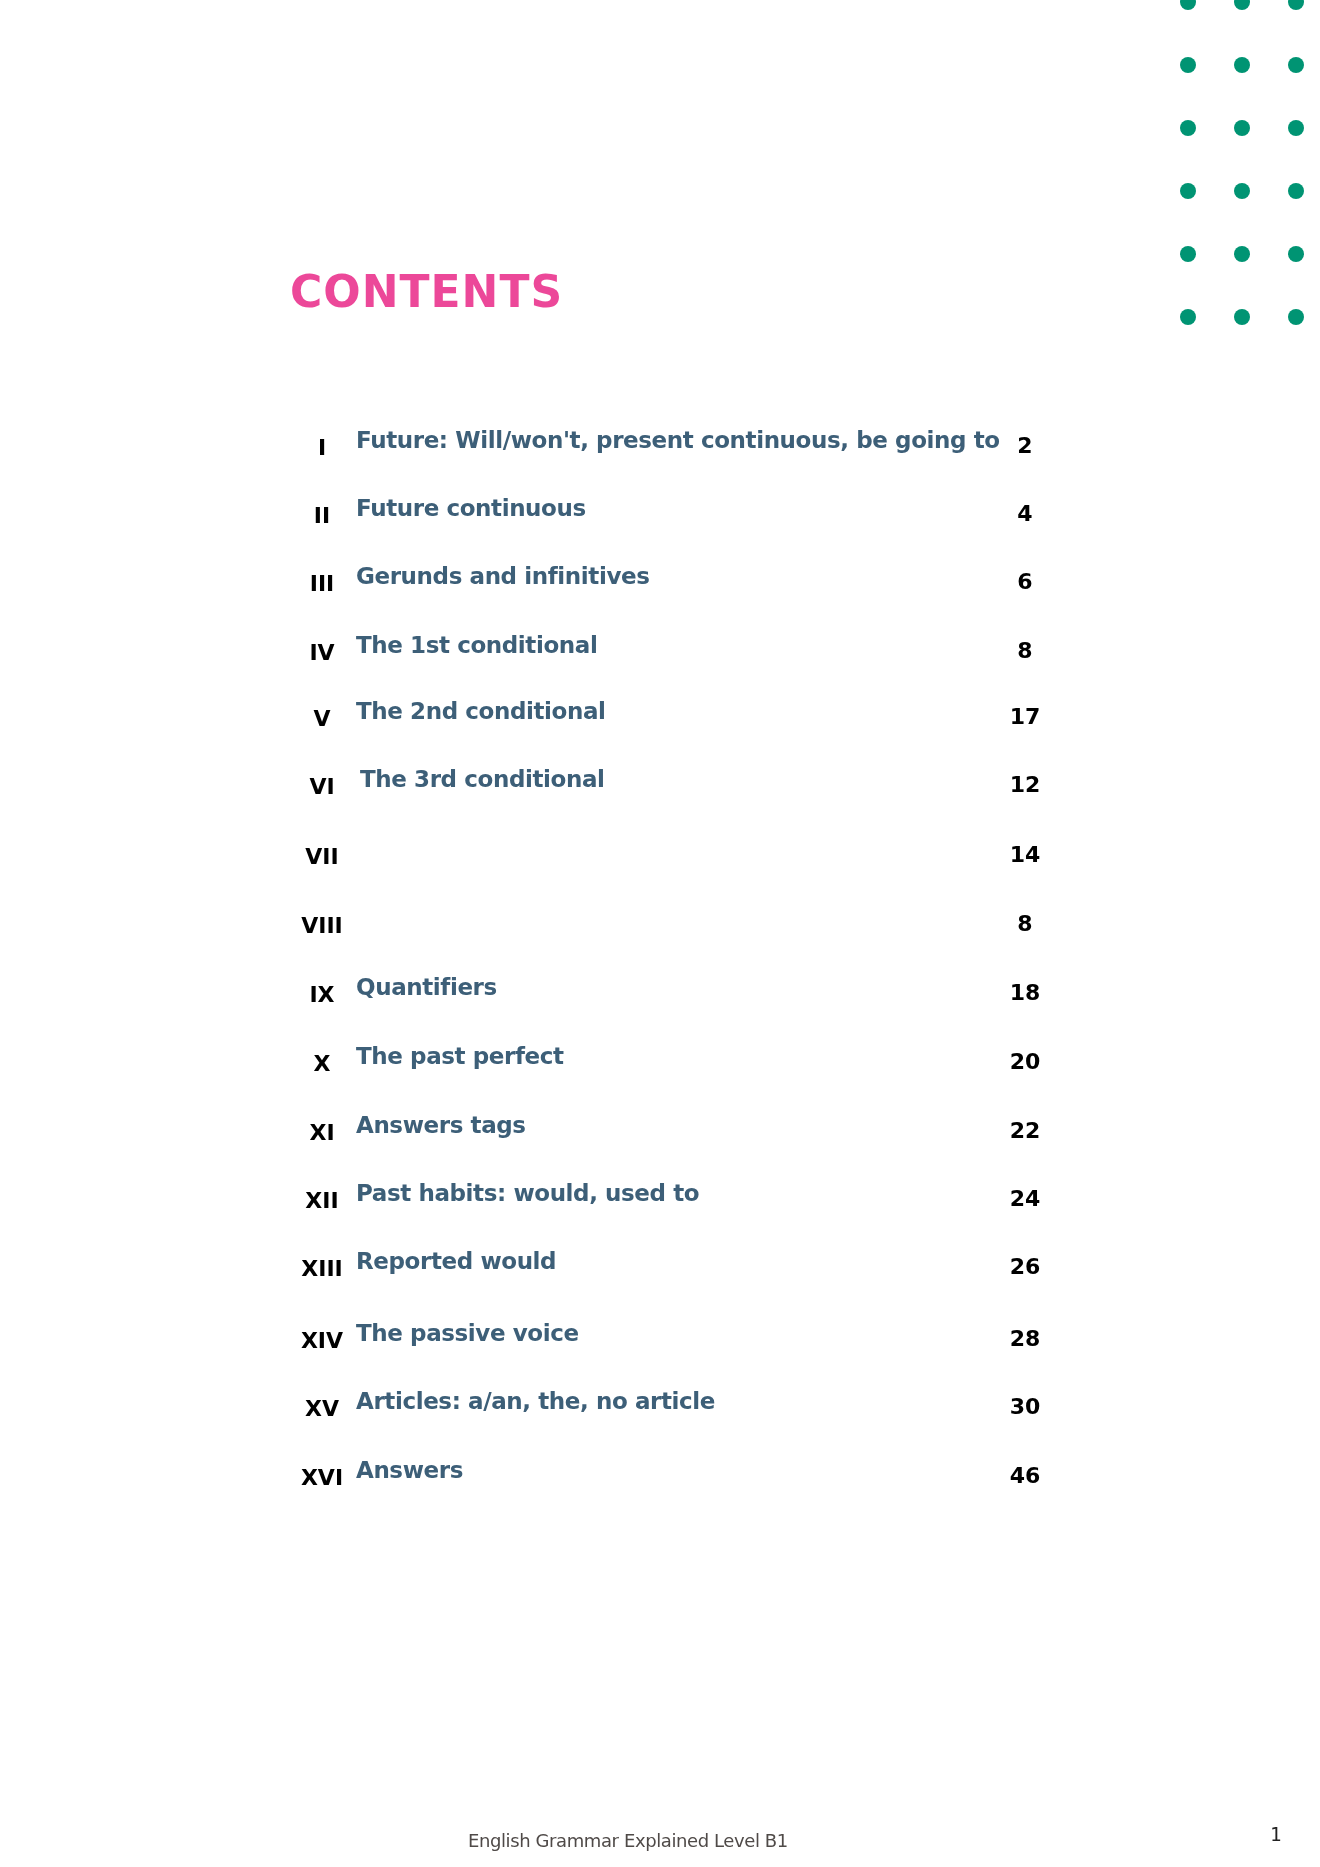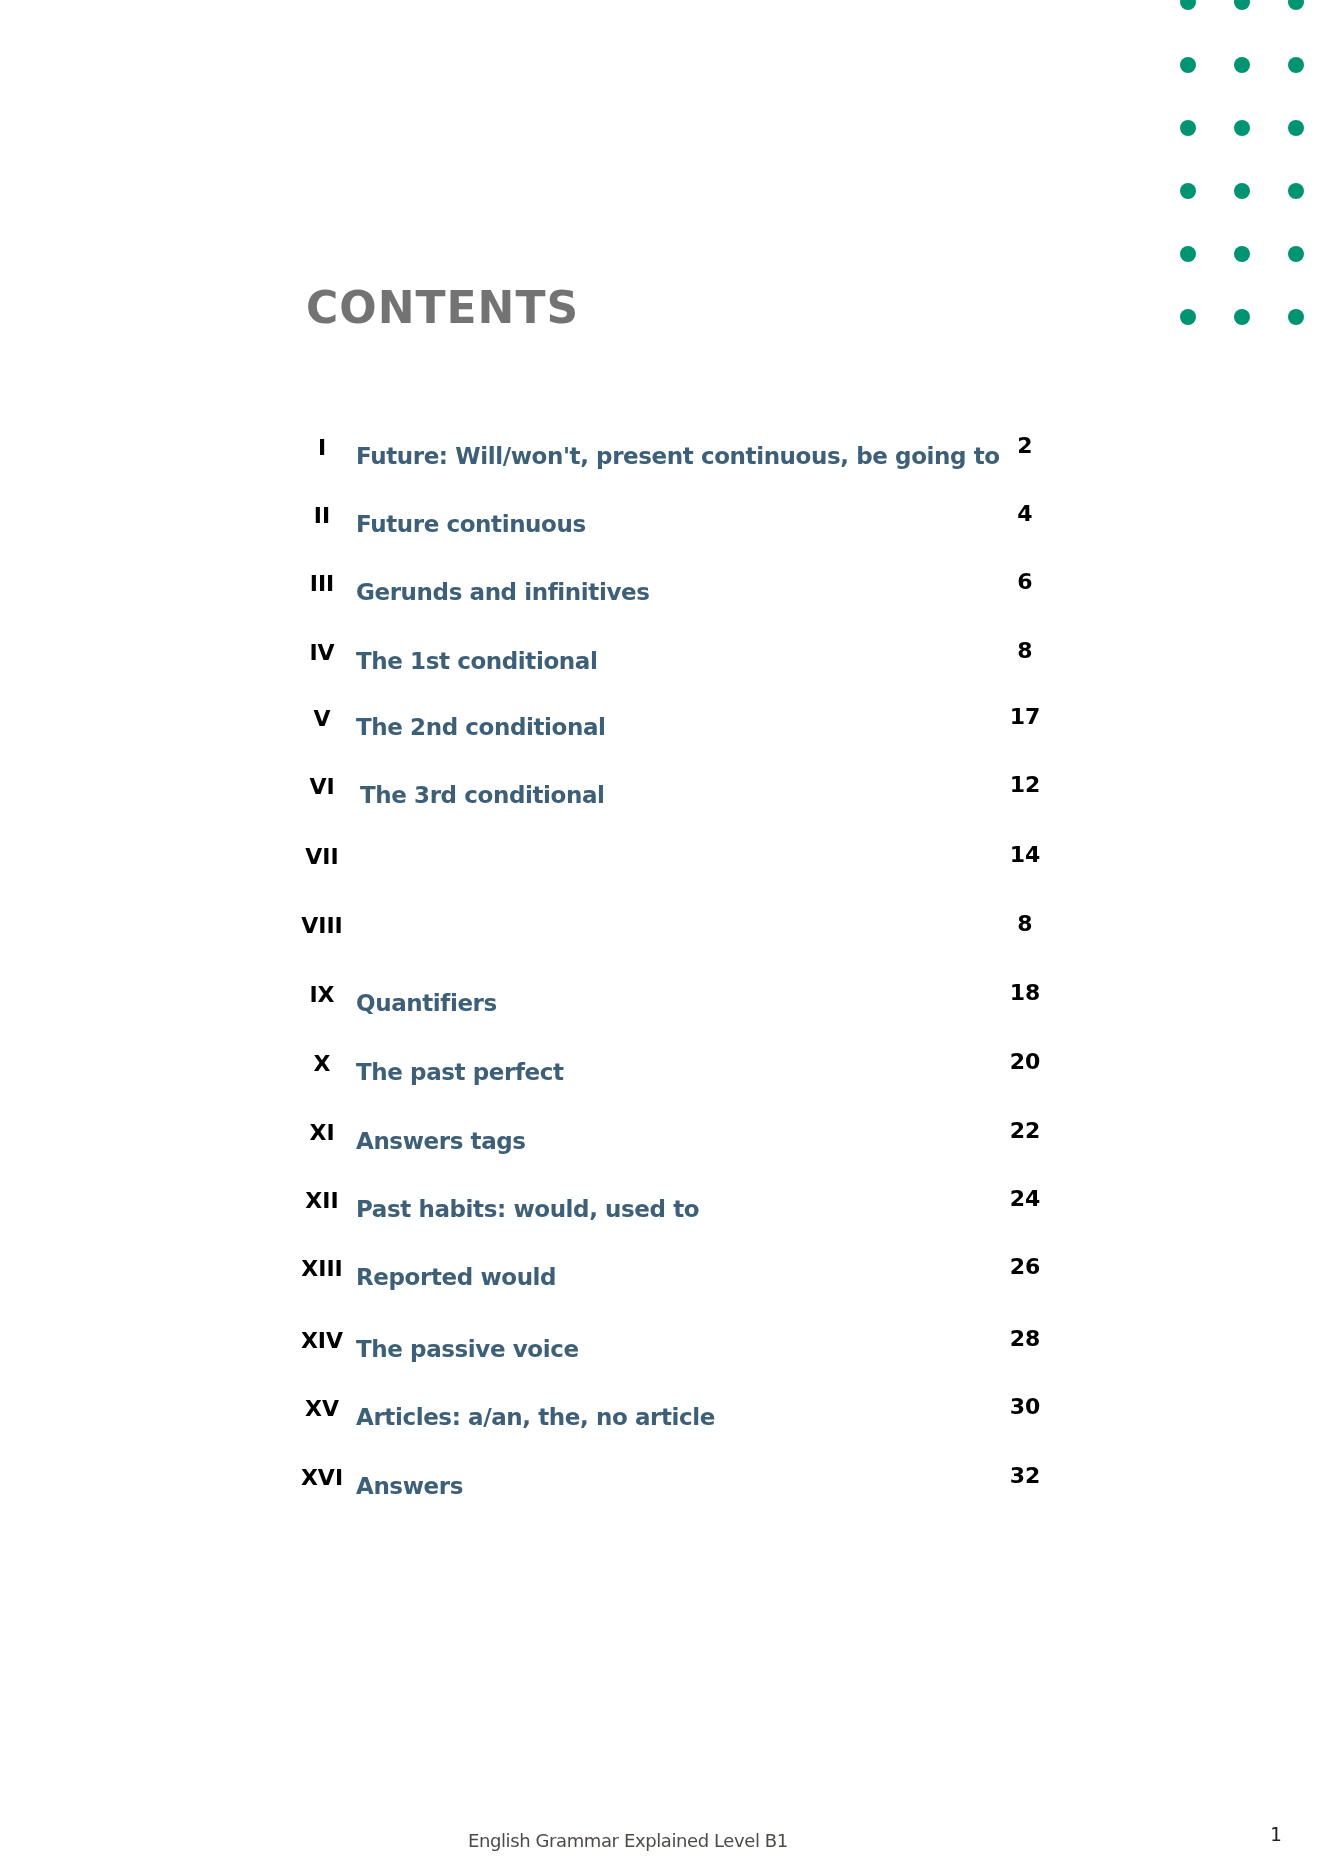--- a/index.html
+++ b/index.html
@@ -25,26 +25,26 @@
       position: absolute;
       width: 16px;
       height: 16px;
       border-radius: 50%;
       background: #009473;
     }
     .title {
       position: absolute;
       left: 290px;
       top: 270px;
-      margin: 16px;
+      margin: 0;
       font-family: "DejaVu Sans", sans-serif;
       font-weight: bold;
       font-size: 44px;
       letter-spacing: 1px;
-      color: #737373;
+      color: #ec4899;
       line-height: 1;
     }
     .toc {
       position: absolute;
       left: 290px;
       top: 0;
       width: 780px;
     }
     .toc-row {
       position: absolute;
@@ -68,21 +68,20 @@
       left: 66px;
       font-family: "DejaVu Sans", sans-serif;
       font-weight: bold;
       font-size: 23px;
       color: #3d5f78;
       letter-spacing: -0.4px;
       top: 0;
       white-space: nowrap;
       text-decoration: none;
       cursor: pointer;
-      margin-top: 16px;
     }
     .toc-page {
       position: absolute;
       left: 710px;
       width: 50px;
       text-align: center;
       font-family: "DejaVu Sans", sans-serif;
       font-weight: bold;
       font-size: 22px;
       color: #000000;
@@ -203,18 +202,18 @@
     <span class="toc-page">28</span>
   </div>
   <div class="toc-row" style="top:1388px">
     <span class="toc-num">XV</span>
     <a class="toc-label">Articles: a/an, the, no article</a>
     <span class="toc-page">30</span>
   </div>
   <div class="toc-row" style="top:1457px">
     <span class="toc-num">XVI</span>
     <a class="toc-label">Answers</a>
-    <span class="toc-page">32</span>
+    <span class="toc-page">46</span>
   </div>
 </div>
 
 <div class="footer-title">English Grammar Explained Level B1</div>
 <div class="footer-page">1</div>
 
 </body></html>

